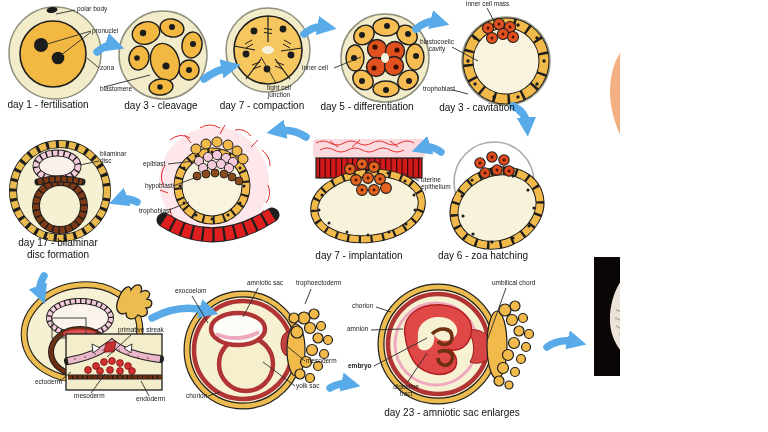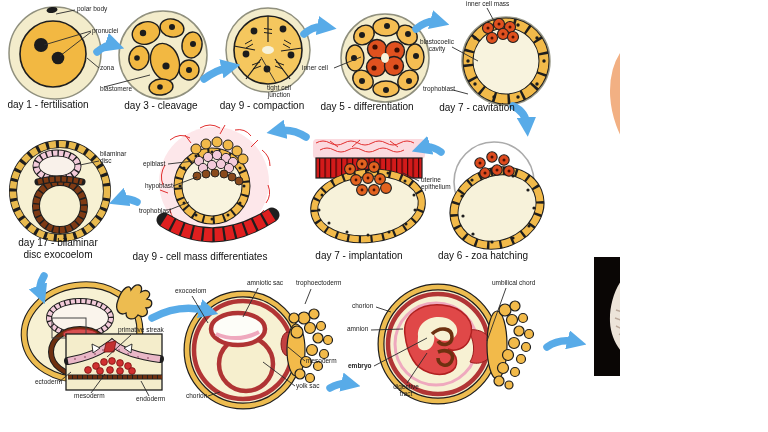--- a/index.html
+++ b/index.html
@@ -560,24 +560,24 @@
 
 <span class="lbl" style="left:492px;top:279px">umbilical chord</span>
 <span class="lbl" style="left:352px;top:302px">chorion</span>
 <span class="lbl" style="left:347px;top:325px">amnion</span>
 <span class="lbl b" style="left:348px;top:362px">embryo</span>
 <span class="lbl c" style="left:406px;top:383px">digestive</span>
 <span class="lbl c" style="left:406px;top:390px">tract</span>
 
 <span class="cap" style="left:48px;top:99px">day 1 - fertilisation</span>
 <span class="cap" style="left:161px;top:100px">day 3 - cleavage</span>
-<span class="cap" style="left:262px;top:100px">day 9 - compaction</span>
+<span class="cap" style="left:262px;top:100px">day 7 - compaction</span>
 <span class="cap" style="left:367px;top:101px">day 5 - differentiation</span>
-<span class="cap" style="left:477px;top:102px">day 7 - cavitation</span>
+<span class="cap" style="left:477px;top:102px">day 3 - cavitation</span>
 <span class="cap" style="left:483px;top:250px">day 6 - zoa hatching</span>
 <span class="cap" style="left:359px;top:250px">day 7 - implantation</span>
-<span class="cap" style="left:200px;top:251px">day 9 - cell mass differentiates</span>
 <span class="cap" style="left:58px;top:237px">day 17 - bilaminar</span>
-<span class="cap" style="left:58px;top:249px">disc exocoelom</span>
+<span class="cap" style="left:58px;top:249px">disc formation</span>
+<span class="cap" style="left:452px;top:407px">day 23 - amniotic sac enlarges</span>
 
 <span class="logo-sub">Online</span>
 
 </div>
 
 </body></html>

